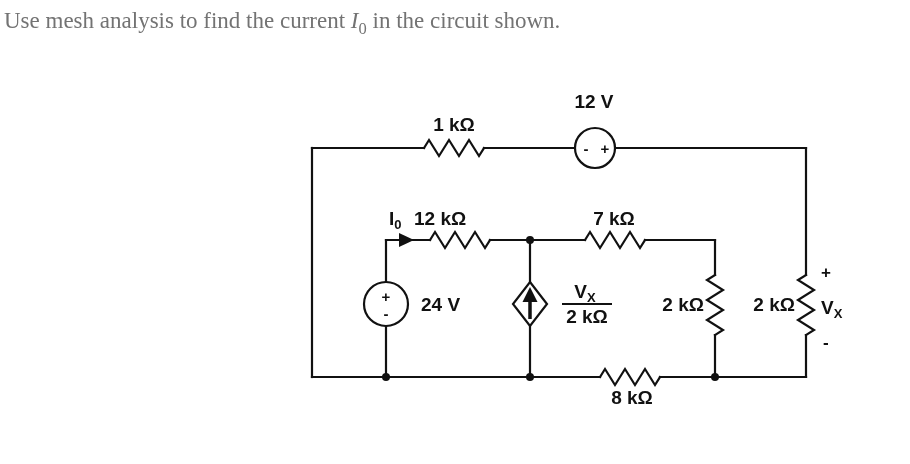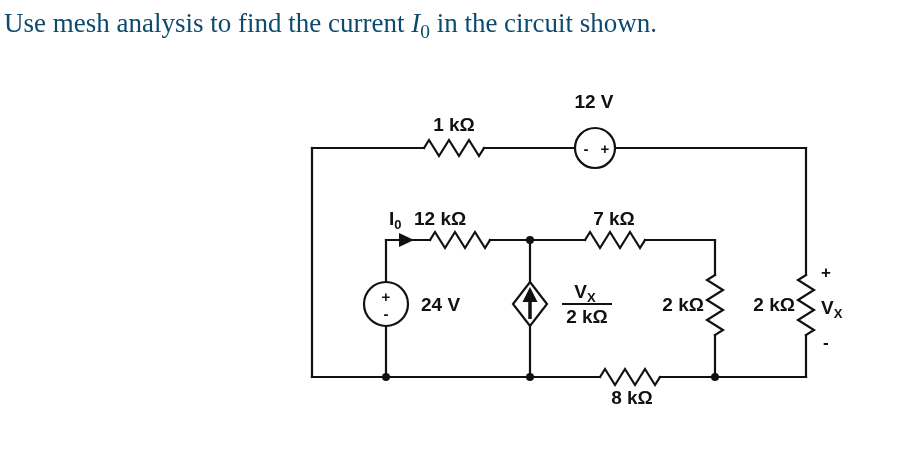--- a/index.html
+++ b/index.html
@@ -9,22 +9,22 @@
     width: 910px;
     height: 464px;
     overflow: hidden;
   }
   body { position: relative; }
   .title {
     position: absolute;
     left: 4px;
     top: 8px;
     font-family: "Liberation Serif", serif;
-    font-size: 27px;
-    color: #0c4a6e;
+    font-size: 23px;
+    color: #737373;
     white-space: nowrap;
   }
   .title .var { font-style: italic; }
   .title sub { font-size: 0.72em; }
   svg.circuit {
     position: absolute;
     left: 0;
     top: 0;
   }
   .lbl {

